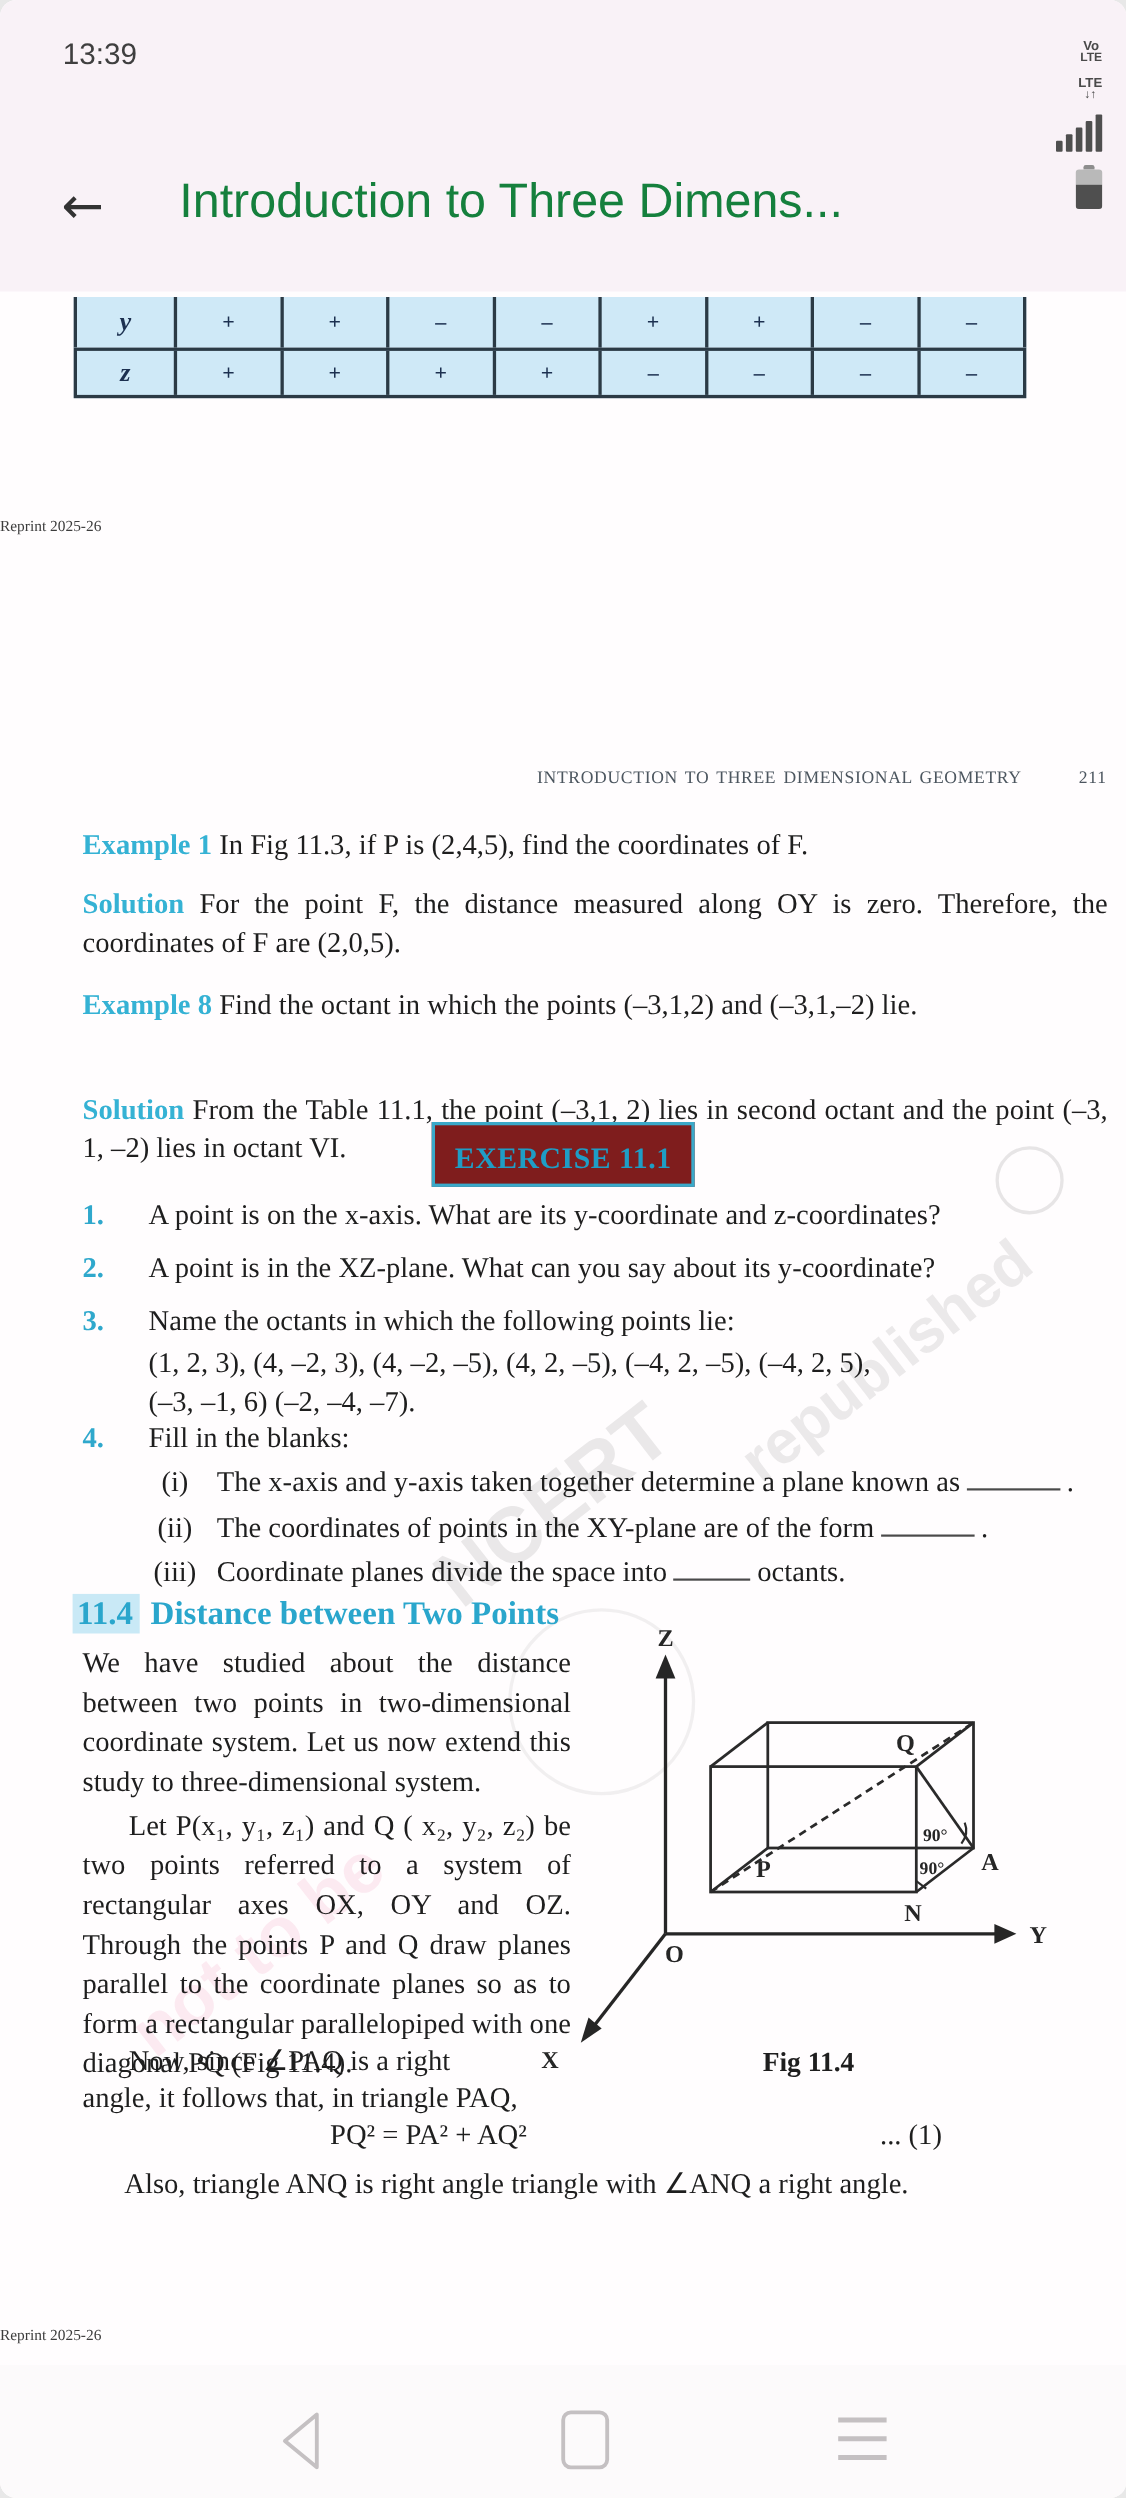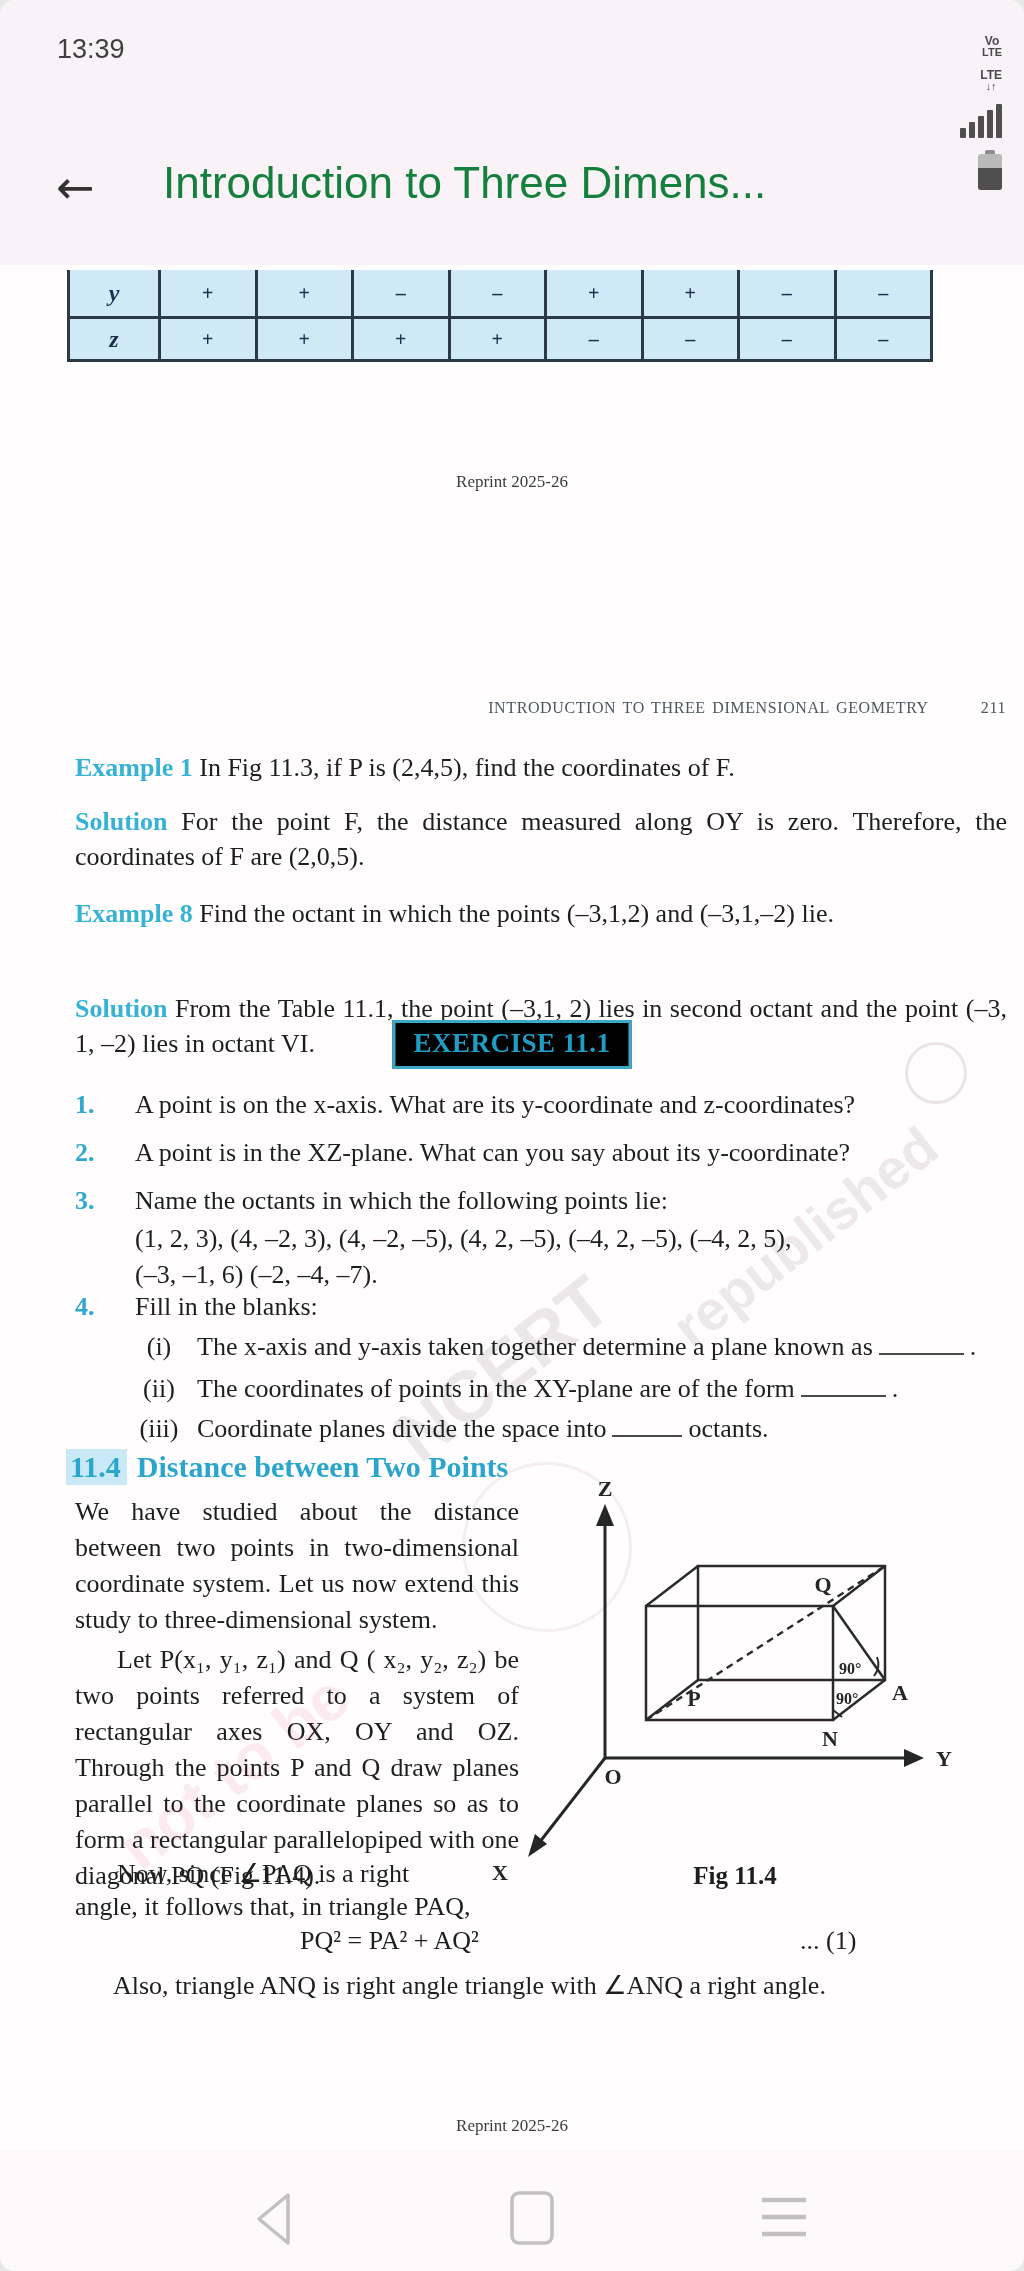--- a/index.html
+++ b/index.html
@@ -31,25 +31,25 @@
   .wm-circle { position:absolute; border-radius:50%; border:3px solid rgba(160,160,160,0.25); z-index:0; }
   
   .sign-table { position:absolute; left:67px; top:270px; width:866px; z-index:1; }
   .trow { display:flex; height:46px; background:#cfe9f7; border-left:3px solid #2b3a45; border-right:3px solid #2b3a45; }
   .trow + .trow { border-top:3px solid #2b3a45; }
   .trow:last-child { border-bottom:3px solid #2b3a45; }
   .tcell { flex:1; display:flex; align-items:center; justify-content:center; border-left:3px solid #2b3a45; font-size:20px; font-weight:bold; color:#1c3050; }
   .tcell:first-child { border-left:none; flex:0 0 88px; font-style:italic; font-size:24px; font-weight:bold; }
   
   .abs { position:absolute; z-index:1; }
-  .small-center { left:0; width:1024px; text-align:center; font-size:17px; color:#3c3c3c; }
+  .small-center { left:0; width:1024px; font-size:14px; color:#3c3c3c; }
   .running-head { right:18px; display:flex; gap:52px; font-size:16px; color:#4c565f; letter-spacing:0.6px; word-spacing:2px; }
   .body-block { left:75px; width:932px; font-size:26px; line-height:35px; text-align:justify; }
   .lbl { color:#35b2d4; font-weight:bold; }
-  .ex-box { left:50%; transform:translateX(-50%); border:3px solid #3aa9c9; background:#000000; color:#1f9dc5; font-weight:bold; font-size:27px; padding:5px 18px 7px 18px; letter-spacing:0.5px; }
+  .ex-box { left:50%; transform:translateX(-50%); border:3px solid #3aa9c9; background:#7f1d1d; color:#1f9dc5; font-weight:bold; font-size:27px; padding:15px 18px 7px 18px; letter-spacing:0.5px; }
   .qnum { left:75px; width:44px; font-size:26px; font-weight:bold; color:#2fa8cc; }
   .qtext { left:135px; width:870px; font-size:26px; }
   .subnum { left:130px; width:58px; text-align:center; font-size:26px; }
   .subtext { left:197px; width:810px; font-size:26px; }
   .blank { display:inline-block; width:85px; border-bottom:2px solid #4a4a4a; height:2px; vertical-align:baseline; margin:0 6px; }
   .sec-head { left:66px; font-size:30px; font-weight:bold; color:#2aa6cc;text-align:center; }
   .sec-num { background:#c9e9f6; padding:1px 6px 2px 4px; margin-right:10px; }
   .doccol { left:75px; width:444px; font-size:26px; line-height:36px; text-align:justify; }
   .indent { text-indent:42px; }
   .eq { font-size:26px; }

